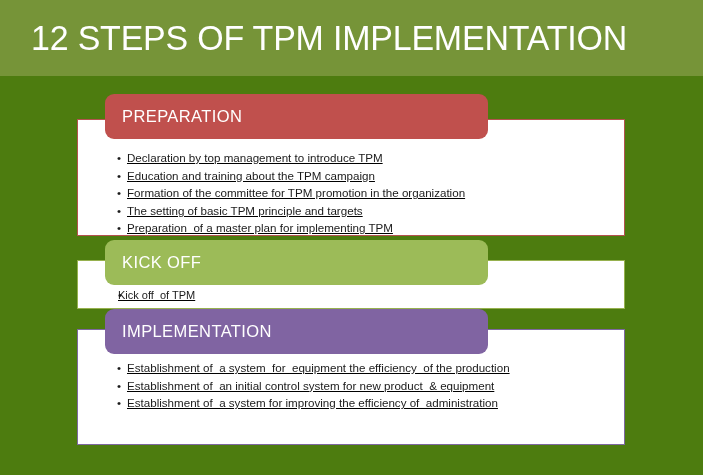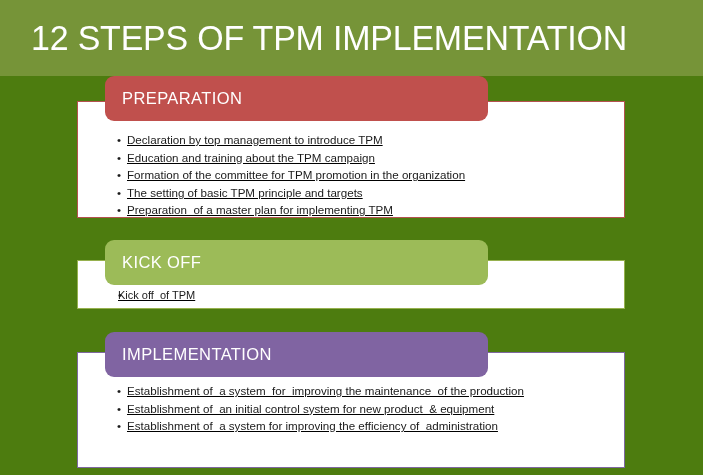--- a/index.html
+++ b/index.html
@@ -97,41 +97,41 @@
     width: 10px;
   }
   .bullets.tight li .dot {
     width: 0;
   }
   .bullets.tight li {
     font-size: 11px;
   }
 
   
-  #sec-prep { top: 76px; height: 180px; }
+  #sec-prep { top: 94px; height: 180px; }
   #sec-prep .section-box {
     top: 25px;
     height: 117px;
     border-color: #b4524f;
   }
   #sec-prep .section-tab { background: #c0504d; }
   #sec-prep .bullets { top: 55px; }
 
   
   #sec-kick { top: 240px; height: 58px; }
   #sec-kick .section-box {
     top: 20px;
     height: 49px;
     border-color: #96b14e;
   }
   #sec-kick .section-tab { background: #9cbb58; }
   #sec-kick .bullets { top: 47px; left: 41px; }
 
   
-  #sec-impl { top: 332px; height: 122px; }
+  #sec-impl { top: 309px; height: 122px; }
   #sec-impl .section-box {
     top: 20px;
     height: 116px;
     border-color: #7e68a0;
   }
   #sec-impl .section-tab { background: #8064a2; }
   #sec-impl .bullets { top: 50px; }
 </style>
 </head>
 <body>
@@ -165,19 +165,19 @@
       <li><span class="dot">•</span><span>Kick off  of TPM</span></li>
     </ul>
   </div>
 
   <div class="section" id="sec-impl">
     <div class="section-box"></div>
     <div class="section-tab">
       <span class="section-tab-label">IMPLEMENTATION</span>
     </div>
     <ul class="bullets">
-      <li><span class="dot">•</span><span>Establishment of  a system  for  improving the maintenance  of the production</span></li>
+      <li><span class="dot">•</span><span>Establishment of  a system  for  equipment the efficiency  of the production</span></li>
       <li><span class="dot">•</span><span>Establishment of  an initial control system for new product  &amp; equipment</span></li>
       <li><span class="dot">•</span><span>Establishment of  a system for improving the efficiency of  administration</span></li>
     </ul>
   </div>
 
 </div>
 
 </body></html>

